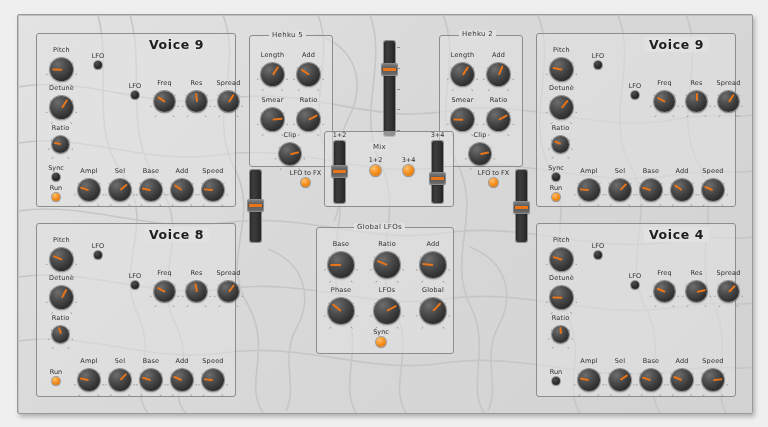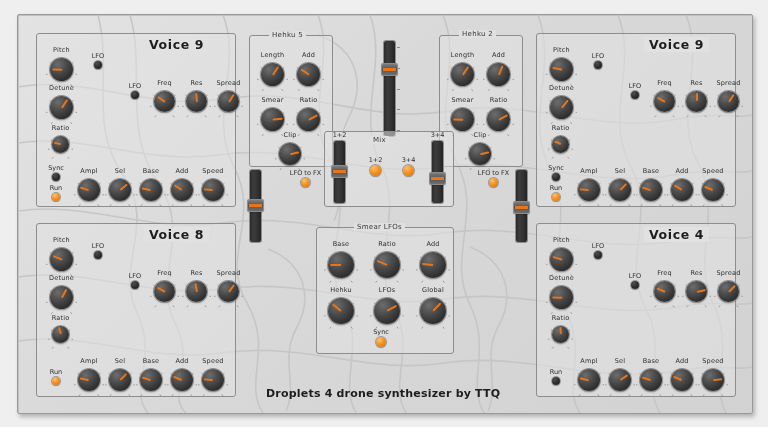--- a/index.html
+++ b/index.html
@@ -939,21 +939,21 @@
         <div class="slider" style="left:366px;top:26px;width:11px;height:95px;">
           <div class="strack"></div>
           <div class="sthumb" style="top:22.96px;"></div>
         </div>
         <div class="stick" style="left:379px;top:32px;"></div>
         <div class="stick" style="left:379px;top:52.75px;"></div>
         <div class="stick" style="left:379px;top:73.5px;"></div>
         <div class="stick" style="left:379px;top:94.25px;"></div>
         <div class="stick" style="left:379px;top:115px;"></div>
         <div class="panel" style="left:306px;top:116px;width:128px;height:74px;"></div>
-        <div class="legend" style="left:352px;top:121px;">Mix</div>
+        <div class="legend" style="left:352px;top:128px;">Mix</div>
         <div class="slabel" style="left:310px;top:116px;width:23px;text-align:center;">1+2</div>
         <div class="slider" style="left:316px;top:126px;width:11px;height:62px;">
           <div class="strack"></div>
           <div class="sthumb" style="top:25.48px;"></div>
         </div>
         <div class="slabel" style="left:408px;top:116px;width:23px;text-align:center;">3+4</div>
         <div class="slider" style="left:414px;top:126px;width:11px;height:62px;">
           <div class="strack"></div>
           <div class="sthumb" style="top:32.339999999999996px;"></div>
         </div>
@@ -967,21 +967,21 @@
           <div class="strack"></div>
           <div class="sthumb" style="top:29.5px;"></div>
         </div>
         <div class="ledlabel" style="left:459px;top:154px;width:33px;">LFO to FX</div>
         <div class="led on" style="left:471px;top:163px;width:9px;height:9px;"></div>
         <div class="slider" style="left:498px;top:155px;width:11px;height:72px;">
           <div class="strack"></div>
           <div class="sthumb" style="top:31.860000000000003px;"></div>
         </div>
         <div class="panel" style="left:298px;top:212px;width:136px;height:125px;"></div>
-        <div class="legend" style="left:336px;top:208px;">Smear LFOs</div>
+        <div class="legend" style="left:336px;top:208px;">Global LFOs</div>
         <div class="knobwrap" style="left:310px;top:234px;">
           <div class="klabel" style="left:-14px;top:-9px;width:54px;">Base</div>
           <svg class="kticks" width="34" height="34" style="left:-4px;top:3px;">
             <line x1="7.036792049858638" y1="28.873688868344157" x2="5.622659308548252" y2="30.55898664320591" stroke="#9b9b9b" stroke-width="1"></line>
             <line x1="1.5262235467953431" y1="17.901244848112373" x2="-0.6700544014014476" y2="18.02916347171542" stroke="#9b9b9b" stroke-width="1"></line>
             <line x1="5.7257085556177465" y1="6.363254613034629" x2="4.12548654415704" y2="4.853523009723416" stroke="#9b9b9b" stroke-width="1"></line>
             <line x1="17" y1="1.5" x2="17" y2="-0.6999999999999993" stroke="#9b9b9b" stroke-width="1"></line>
             <line x1="28.274291444382254" y1="6.363254613034627" x2="29.87451345584296" y2="4.853523009723414" stroke="#9b9b9b" stroke-width="1"></line>
             <line x1="32.47377645320466" y1="17.90124484811237" x2="34.670054401401444" y2="18.029163471715417" stroke="#9b9b9b" stroke-width="1"></line>
             <line x1="26.96320795014136" y1="28.873688868344157" x2="28.37734069145175" y2="30.55898664320591" stroke="#9b9b9b" stroke-width="1"></line>
@@ -1014,21 +1014,21 @@
             <line x1="17" y1="1.5" x2="17" y2="-0.6999999999999993" stroke="#9b9b9b" stroke-width="1"></line>
             <line x1="28.274291444382254" y1="6.363254613034627" x2="29.87451345584296" y2="4.853523009723414" stroke="#9b9b9b" stroke-width="1"></line>
             <line x1="32.47377645320466" y1="17.90124484811237" x2="34.670054401401444" y2="18.029163471715417" stroke="#9b9b9b" stroke-width="1"></line>
             <line x1="26.96320795014136" y1="28.873688868344157" x2="28.37734069145175" y2="30.55898664320591" stroke="#9b9b9b" stroke-width="1"></line>
           </svg>
           <div class="knob" style="left:0;top:3px;width:26px;height:26px;">
             <i style="left:11.895px;top:2.08px;width:2.21px;height:10.92px;transform:rotate(-84deg);"></i>
           </div>
         </div>
         <div class="knobwrap" style="left:310px;top:280px;">
-          <div class="klabel" style="left:-14px;top:-9px;width:54px;">Hehku</div>
+          <div class="klabel" style="left:-14px;top:-9px;width:54px;">Phase</div>
           <svg class="kticks" width="34" height="34" style="left:-4px;top:3px;">
             <line x1="7.036792049858638" y1="28.873688868344157" x2="5.622659308548252" y2="30.55898664320591" stroke="#9b9b9b" stroke-width="1"></line>
             <line x1="1.5262235467953431" y1="17.901244848112373" x2="-0.6700544014014476" y2="18.02916347171542" stroke="#9b9b9b" stroke-width="1"></line>
             <line x1="5.7257085556177465" y1="6.363254613034629" x2="4.12548654415704" y2="4.853523009723416" stroke="#9b9b9b" stroke-width="1"></line>
             <line x1="17" y1="1.5" x2="17" y2="-0.6999999999999993" stroke="#9b9b9b" stroke-width="1"></line>
             <line x1="28.274291444382254" y1="6.363254613034627" x2="29.87451345584296" y2="4.853523009723414" stroke="#9b9b9b" stroke-width="1"></line>
             <line x1="32.47377645320466" y1="17.90124484811237" x2="34.670054401401444" y2="18.029163471715417" stroke="#9b9b9b" stroke-width="1"></line>
             <line x1="26.96320795014136" y1="28.873688868344157" x2="28.37734069145175" y2="30.55898664320591" stroke="#9b9b9b" stroke-width="1"></line>
           </svg>
           <div class="knob" style="left:0;top:3px;width:26px;height:26px;">
@@ -1062,15 +1062,14 @@
             <line x1="26.96320795014136" y1="28.873688868344157" x2="28.37734069145175" y2="30.55898664320591" stroke="#9b9b9b" stroke-width="1"></line>
           </svg>
           <div class="knob" style="left:0;top:3px;width:26px;height:26px;">
             <i style="left:11.895px;top:2.08px;width:2.21px;height:10.92px;transform:rotate(44.80000000000001deg);"></i>
           </div>
         </div>
         <div class="ledlabel" style="left:346px;top:313px;width:34px;">Sync</div>
         <div class="led on" style="left:358px;top:322px;width:10px;height:10px;"></div>
       </div>
 
-    <div class="footer" style="left:248px;top:372px;">Droplets 4 drone synthesizer by TTQ</div>
   </div>
 </div>
 
 </body></html>

